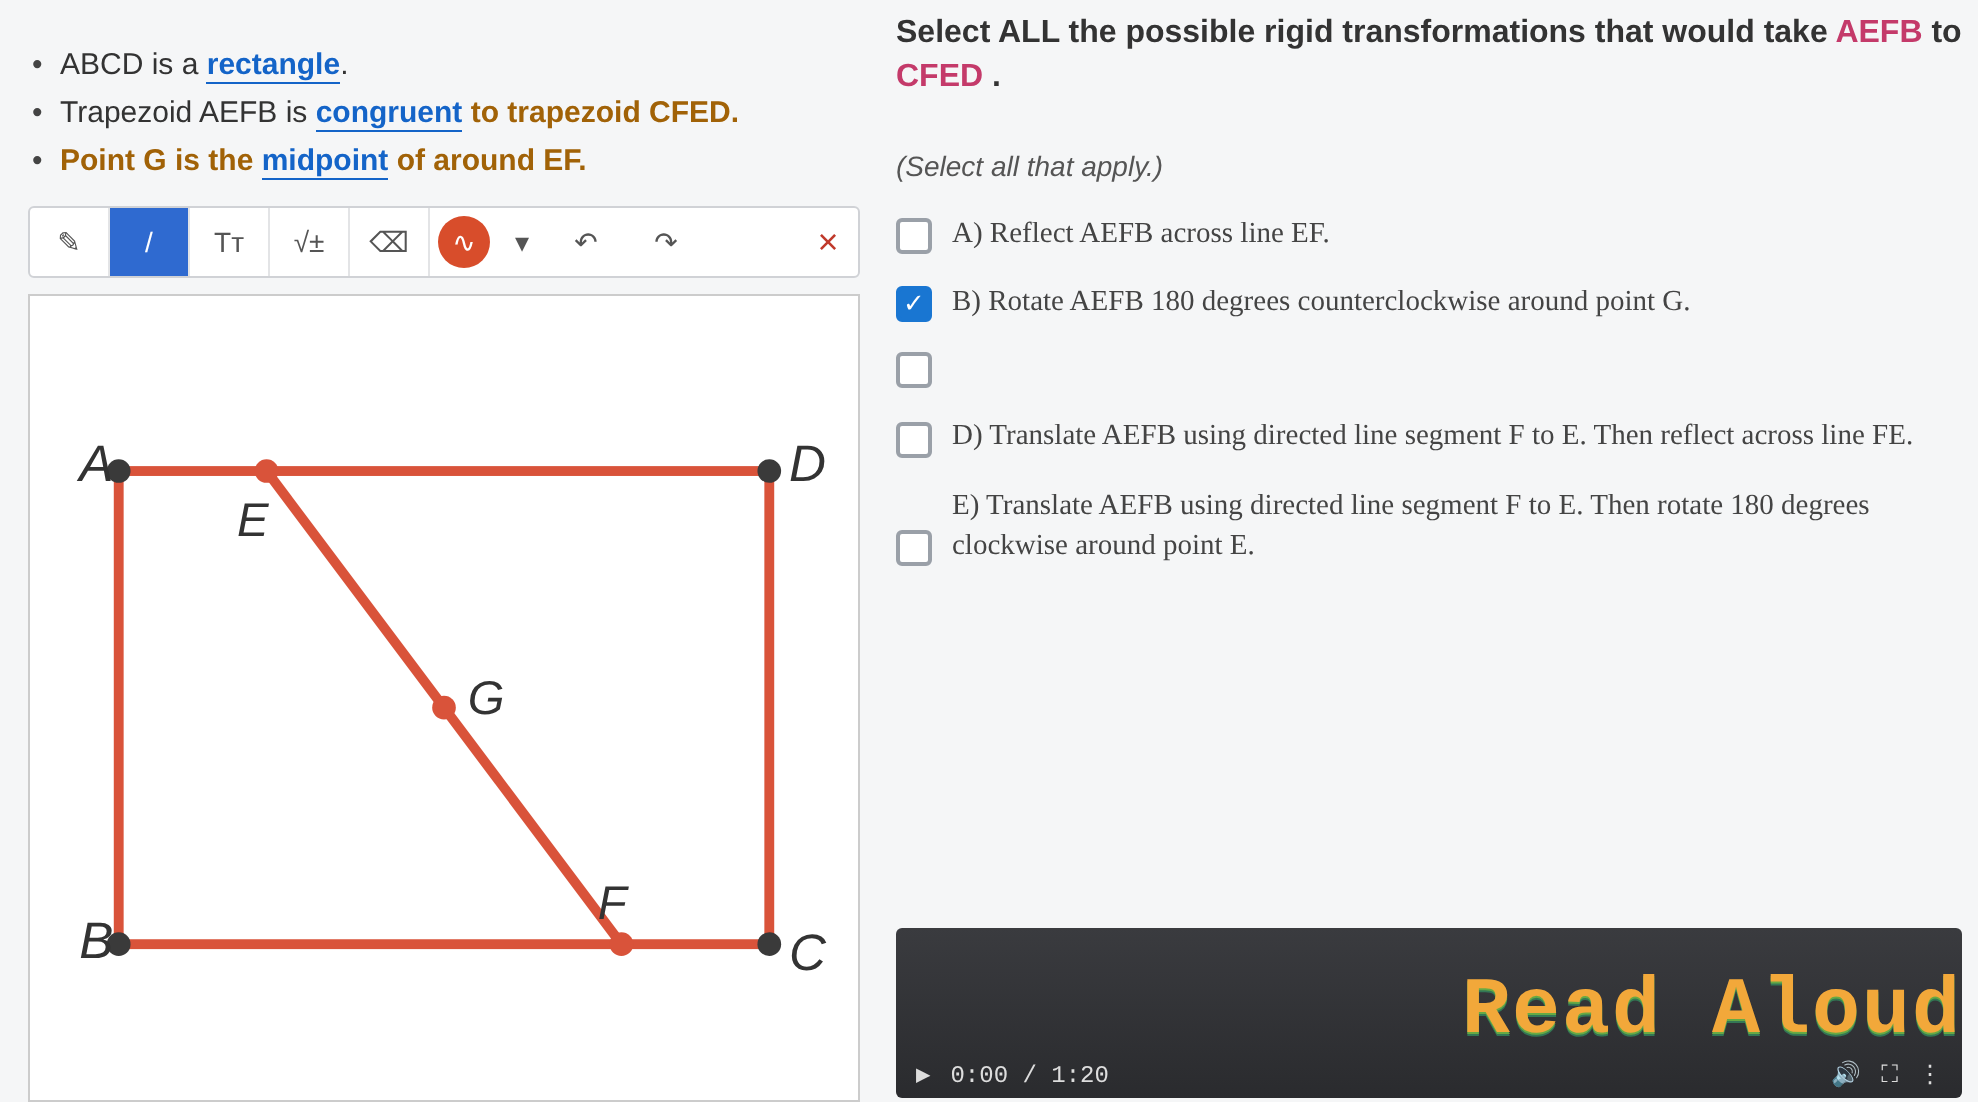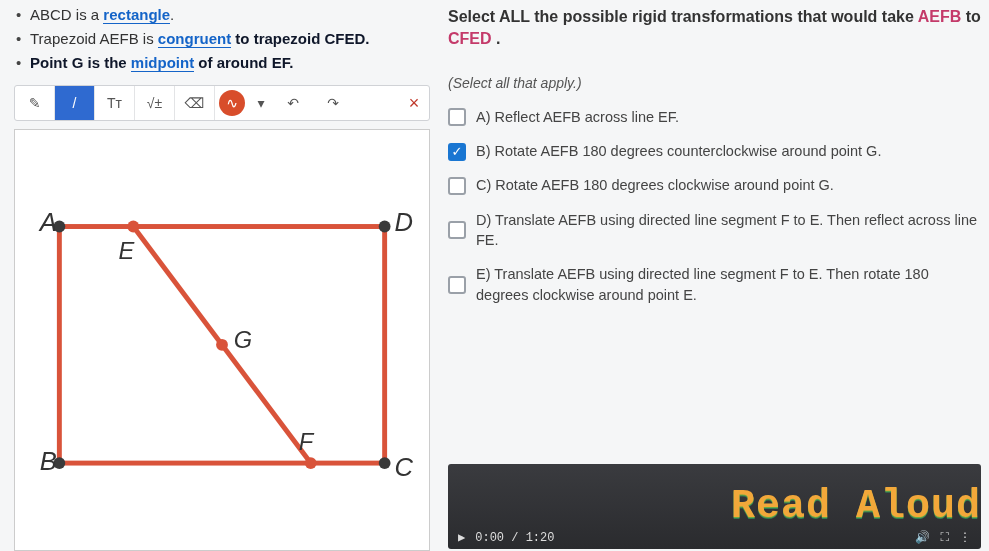--- a/index.html
+++ b/index.html
@@ -7,35 +7,35 @@
     font-family: Arial, Helvetica, sans-serif;
     background: #f5f6f7;
     width: 989px;
     height: 551px;
     overflow: hidden;
     display: flex;
     color: #333;
   }
   .left {
     width: 440px;
-    padding: 4px 10px 0 14px;
+    padding: 22px 10px 0 14px;
     display: flex;
     flex-direction: column;
   }
   .right {
     flex: 1;
     padding: 6px 8px 2px 8px;
     display: flex;
     flex-direction: column;
   }
   .bullets { list-style: none; font-size: 15px; line-height: 1.45; }
   .bullets li { position: relative; padding-left: 16px; margin-bottom: 2px; }
   .bullets li::before { content: "•"; position: absolute; left: 2px; top: 0; color: #444; }
   .blue-link { color: #1464c8; font-weight: 600; border-bottom: 1px solid #1464c8; }
-  .blue { color: #0f172a; font-weight: 600; }
+  .blue { color: #a16207; font-weight: 600; }
   .toolbar {
     margin-top: 10px;
     background: #fff;
     border: 1px solid #d0d2d6;
     border-radius: 3px;
     display: flex;
     align-items: center;
     height: 36px;
     overflow: hidden;
   }
@@ -57,21 +57,21 @@
     flex: 1;
     position: relative;
     min-height: 340px;
   }
   .question-head { font-size: 16px; line-height: 1.4; }
   .question-head strong { font-weight: 700; }
   .hl1 { color:#c43a6a; font-weight:700; }
   .hl2 { color:#c43a6a; font-weight:700; }
   .instruct { font-style: italic; color:#555; margin: 24px 0 8px; font-size: 14px; }
   .options { list-style:none; }
-  .options li { display:flex; align-items:center; gap:10px; font-size:14.5px; color:#444; margin: 8px 0 14px; line-height:1.4;}
+  .options li { display:flex; align-items:flex-end; gap:10px; font-size:14.5px; color:#444; margin: 8px 0 14px; line-height:1.4;font-family:Liberation Serif, serif;}
   .cb {
     width:18px; height:18px; border:2px solid #9aa0a8; border-radius:3px; flex:0 0 18px;
     display:flex; align-items:center; justify-content:center; font-size:13px; color:#fff;
     margin-top:1px; cursor:pointer; background:#fff;
   }
   .cb.checked { background:#1976d2; border-color:#1976d2; }
   .video {
     margin-top: auto;
     height: 85px;
     background: linear-gradient(180deg,#3a3b3f,#2a2b2e);
@@ -161,21 +161,20 @@
     <li>
       <div class="cb"></div>
       <span>A) Reflect AEFB across line EF.</span>
     </li>
     <li>
       <div class="cb checked">✓</div>
       <span>B) Rotate AEFB 180 degrees counterclockwise around point G.</span>
     </li>
     <li>
       <div class="cb"></div>
-      <span>C) Rotate AEFB 180 degrees clockwise around point G.</span>
     </li>
     <li>
       <div class="cb"></div>
       <span>D) Translate AEFB using directed line segment F to E. Then reflect across line FE.</span>
     </li>
     <li>
       <div class="cb"></div>
       <span>E) Translate AEFB using directed line segment F to E. Then rotate 180 degrees clockwise around point E.</span>
     </li>
   </ul>

